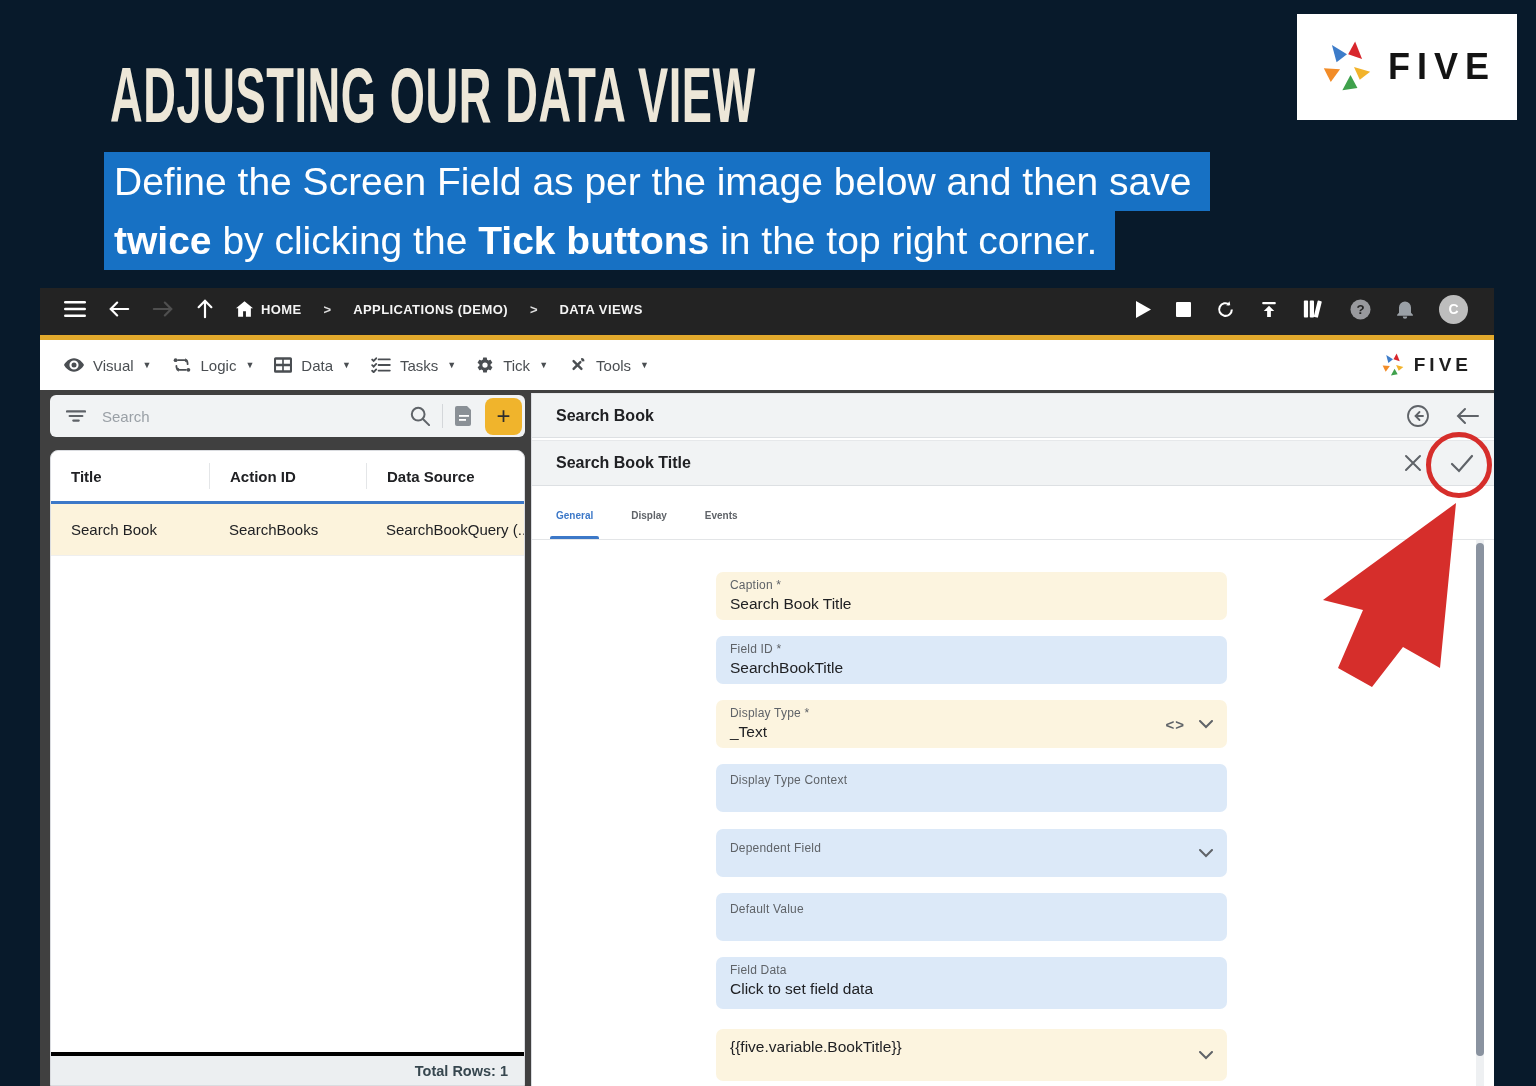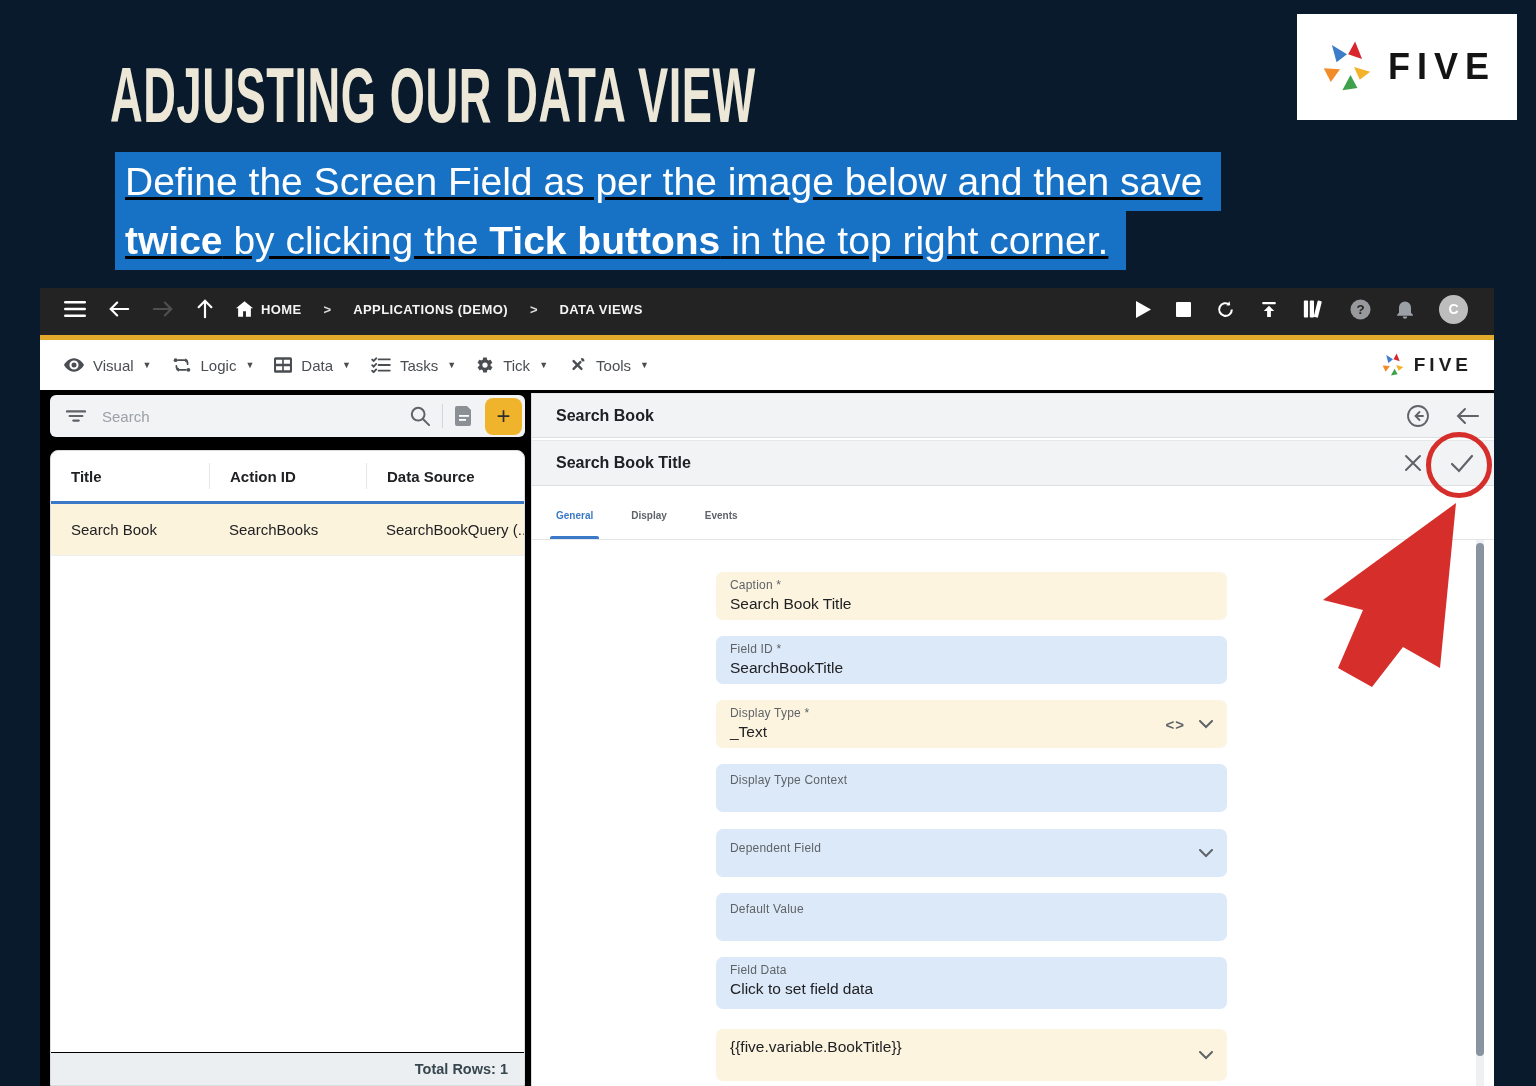--- a/index.html
+++ b/index.html
@@ -9,25 +9,25 @@
 
   
   .slide-title { position:absolute; left:110px; top:50px; color:#EDE7D8; font-weight:700;
                  font-size:78px; white-space:nowrap; }
   .slide-title .condense { display:inline-block; transform:scaleX(.58); transform-origin:0 50%; letter-spacing:1px; }
   .logo-box { position:absolute; left:1297px; top:14px; width:220px; height:106px; background:#fff;
               display:flex; align-items:center; justify-content:center; gap:12px; }
   .logo-text { font-size:36px; font-weight:700; letter-spacing:7px; color:#141414; }
   .hl-line { position:relative; left:104px; width:fit-content; background:#1771C4; color:#fff;
              font-size:39px; line-height:59px; padding:0 18px 0 10px; white-space:nowrap; }
-  .hl-wrap { position:absolute; top:152px; left:11px;text-decoration:underline; }
+  .hl-wrap { position:absolute; top:152px; left:0; }
   .hl-line b { font-weight:700; }
 
   
-  .app { position:absolute; left:40px; top:288px; width:1454px; height:798px; background:#000000; }
+  .app { position:absolute; left:40px; top:288px; width:1454px; height:798px; background:#404040; }
 
   .topbar { position:absolute; left:0; top:0; width:100%; height:52px; background:#232323;
             border-bottom:5px solid #E2A92C; display:flex; align-items:center; padding:0 26px 5px 24px; color:#fff; }
   .tb-left { display:flex; align-items:center; gap:22px; }
   .crumb { font-size:13px; font-weight:700; letter-spacing:.4px; color:#F4F4F4; }
   .crumb-sep { font-size:13px; font-weight:700; color:#E0E0E0; }
   .tb-right { margin-left:auto; display:flex; align-items:center; gap:25px; }
   .avatar { width:29px; height:29px; border-radius:50%; background:#BDBDBD; color:#fff; font-size:14px;
             font-weight:700; display:flex; align-items:center; justify-content:center; }
 
@@ -52,21 +52,21 @@
                 border:1px solid #DADCE0; border-radius:8px 8px 0 0; overflow:hidden; }
   .thead { display:flex; height:50px; align-items:center; font-weight:700; font-size:15px; color:#202124; }
   .th { padding-left:20px; }
   .th + .th { border-left:1px solid #E4E6E8; height:26px; display:flex; align-items:center; }
   .col-a { width:158px; } .col-b { width:157px; } .col-c { flex:1; }
   .blue-rule { height:3px; background:#3C78C8; }
   .trow { display:flex; height:52px; align-items:center; background:#FCF3DC; font-size:15px; color:#202124;
           border-bottom:1px solid #EFEFEF; }
   .td { padding-left:20px; white-space:nowrap; overflow:hidden; }
   .list-footer { position:absolute; left:0; bottom:0; width:100%; height:33px; background:#ECEFF1;
-                 border-top:1px solid #000000; display:flex; align-items:center; justify-content:flex-end;
+                 border-top:4px solid #000000; display:flex; align-items:center; justify-content:flex-end;
                  padding-right:16px; font-weight:700; font-size:14.5px; color:#37474F; }
 
   
   .detail { position:absolute; left:491px; top:105px; width:963px; height:693px; border-left:1px solid #DADCE0; background:#fff; }
   .d-header { position:absolute; left:0; width:100%; background:#F1F3F4; border-top:1px solid #E6E8EA;
               border-bottom:1px solid #DDE0E3; display:flex; align-items:center; }
   .d-h1 { top:0; height:45px; }
   .d-h2 { top:47px; height:46px; }
   .d-title { font-weight:700; font-size:16px; color:#202124; padding-left:24px; }
   .hdr-icons { position:absolute; right:14px; display:flex; align-items:center; gap:26px; }

